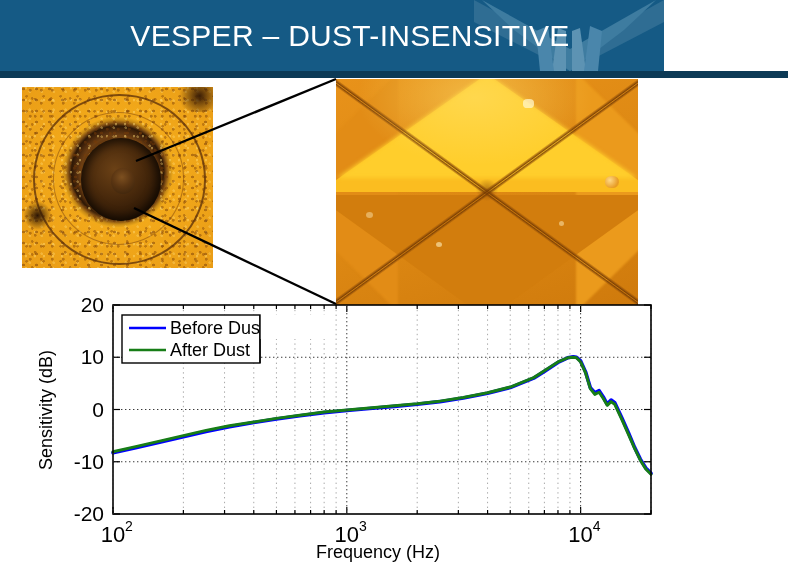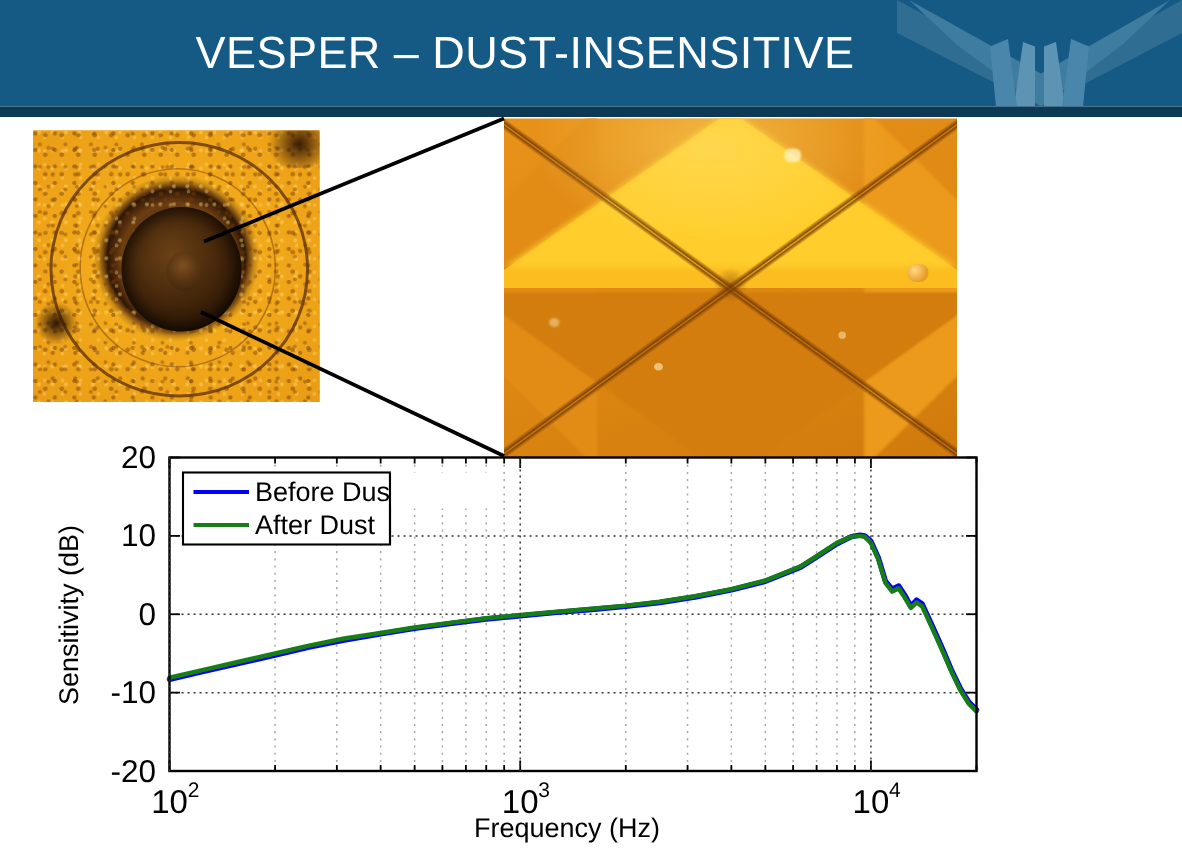--- a/index.html
+++ b/index.html
@@ -7,21 +7,21 @@
     width:788px;height:572px;
     background:#ffffff;
     font-family:"Liberation Sans", sans-serif;
     overflow:hidden;
     position:relative;
   }
   #slide{position:absolute;left:0;top:0;width:788px;height:572px;background:#fff;overflow:hidden;}
 
   
   #header{
-    position:absolute;left:0;top:0;width:788px;height:71px;
+    position:absolute;left:0;top:0;width:664px;height:71px;
     background:#155a85;overflow:hidden;
   }
   #header-rule{
     position:absolute;left:0;top:71px;width:788px;height:7px;background:#0c3a56;
   }
   #header-title{
     position:absolute;left:0;top:0;width:700px;height:71px;
     display:flex;align-items:center;justify-content:center;
     color:#ffffff;font-size:30px;letter-spacing:.3px;
     font-family:"Liberation Sans", sans-serif;

